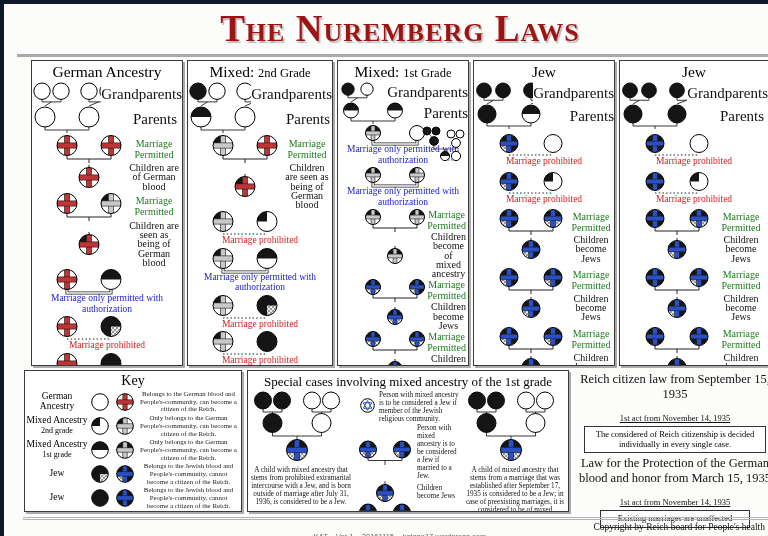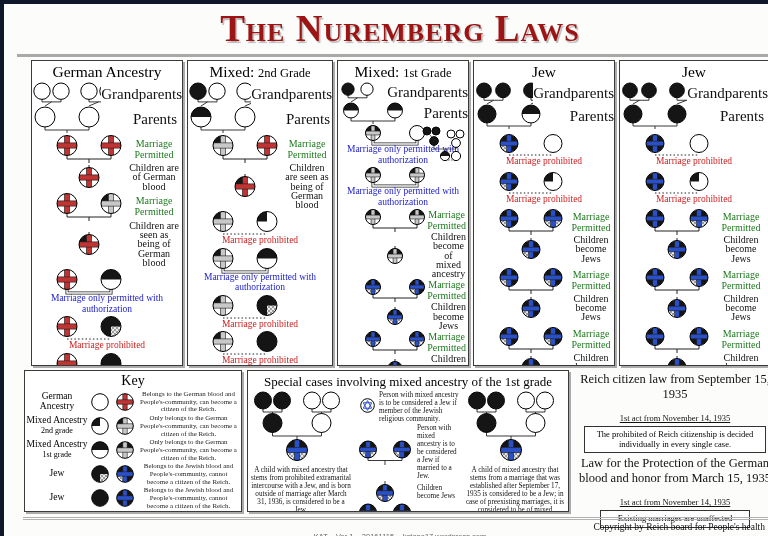--- a/index.html
+++ b/index.html
@@ -1625,21 +1625,21 @@
                 <g clip-path="url(#c120)">
                   <circle cx="46" cy="59" r="10.5" fill="#151515"></circle>
                   <rect x="35.5" y="59" width="21" height="10.5" fill="url(#hatch)"></rect>
                   <g stroke="#1d1d1d" stroke-width="0.6">
                     <rect x="43.27" y="48.5" width="5.46" height="21" fill="#2a50c8"></rect>
                     <rect x="35.5" y="56.27" width="21" height="5.46" fill="#2a50c8"></rect>
                   </g>
                 </g>
                 <circle cx="46" cy="59" r="10.5" fill="none" stroke="#000" stroke-width="1"></circle>
               </svg></div>
-          <div class="sp-text">A child with mixed ancestry that stems from prohibited extramarital intercourse with a Jew, and is born outside of marriage after March 31, 1936, is considered to be a Jew.</div>
+          <div class="sp-text">A child with mixed ancestry that stems from prohibited extramarital intercourse with a Jew, and is born outside of marriage after July 31, 1936, is considered to be a Jew.</div>
         </div>
         <div class="sp-colM" id="sp-mid">
             <div class="sp-mrow">
               <div class="sp-star"><svg width="15" height="15">
                   <clipPath id="c128">
                     <circle cx="7.5" cy="7.5" r="6.8"></circle>
                   </clipPath>
                   <g clip-path="url(#c128)">
                     <circle cx="7.5" cy="7.5" r="6.8" fill="#fff"></circle>
                     <g fill="none" stroke="#2a50c8" stroke-width="1">
@@ -1796,21 +1796,21 @@
                 <circle cx="46" cy="59" r="10.5" fill="none" stroke="#000" stroke-width="1"></circle>
               </svg></div>
           <div class="sp-text">A child of mixed ancestry that stems from a marriage that was established after September 17, 1935 is considered to be a Jew; in case of preexisting marriages, it is considered to be of mixed ancestry.</div>
         </div>
       </div>
     </div>
 
     <div class="laws">
       <div class="laws-h">Reich citizen law from September 15, 1935</div>
       <div class="laws-sub">1st act from November 14, 1935</div>
-      <div class="laws-box">The prohibited of Reich citizenship is decided individually in every single case.</div>
+      <div class="laws-box">The considered of Reich citizenship is decided individually in every single case.</div>
       <div class="laws-h">Law for the Protection of the German blood and honor from March 15, 1935</div>
       <div class="laws-sub">1st act from November 14, 1935</div>
       <div class="laws-box laws-box2">Existing marriages are unaffected</div>
       <div class="laws-papers">
         <div>Reich law papers</div>
 
       </div>
     </div>
   </div>
 

